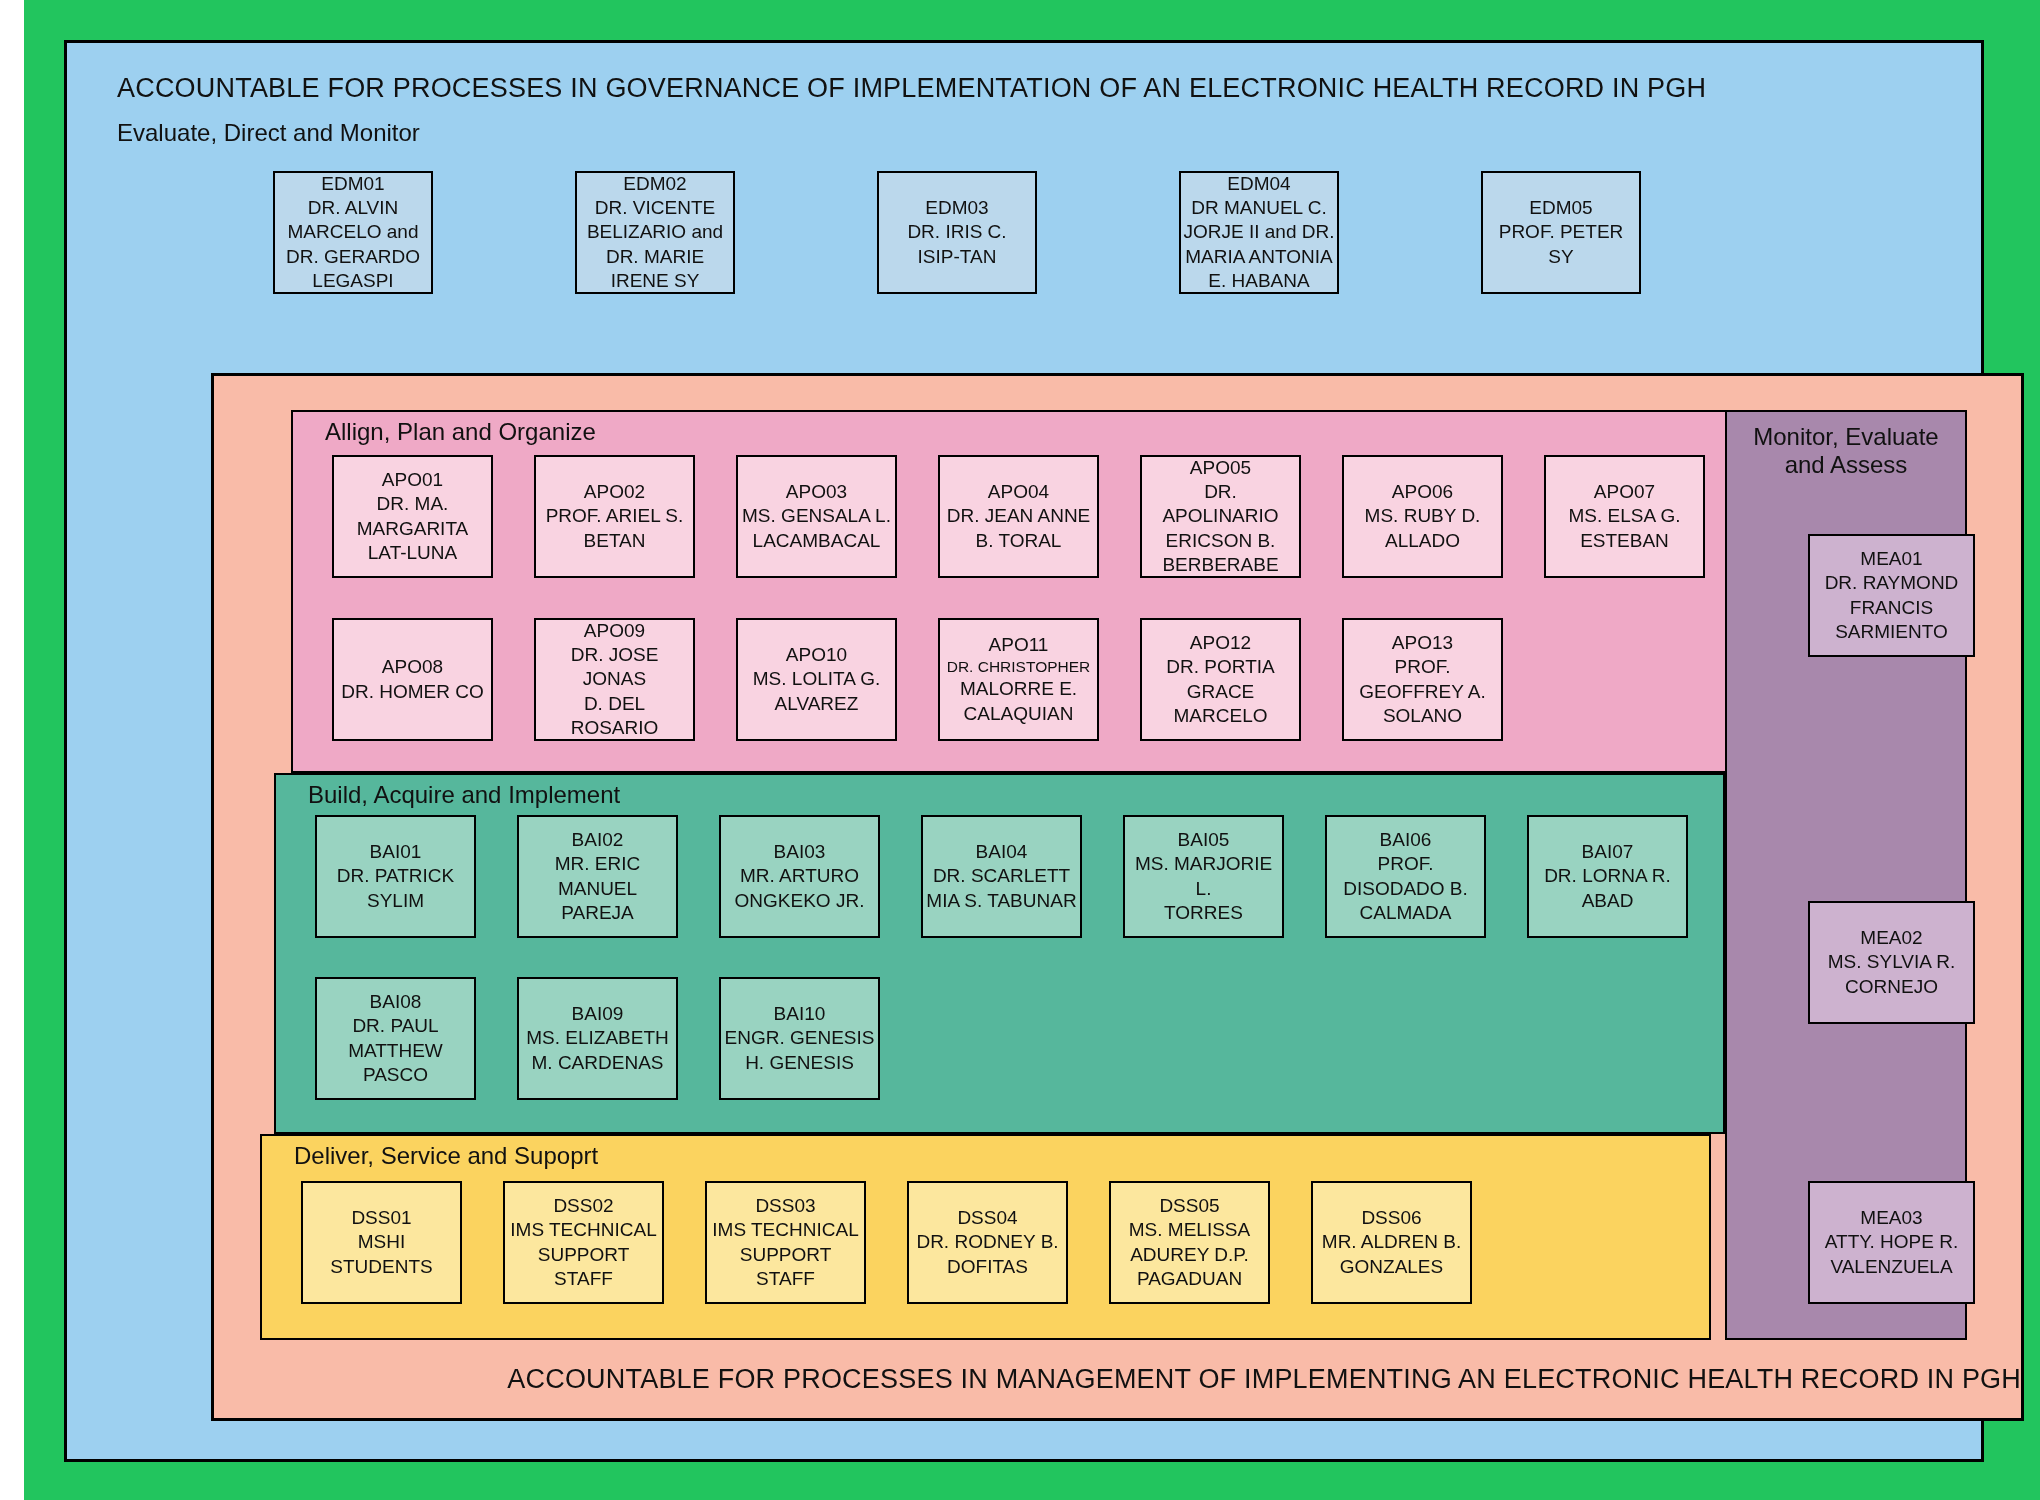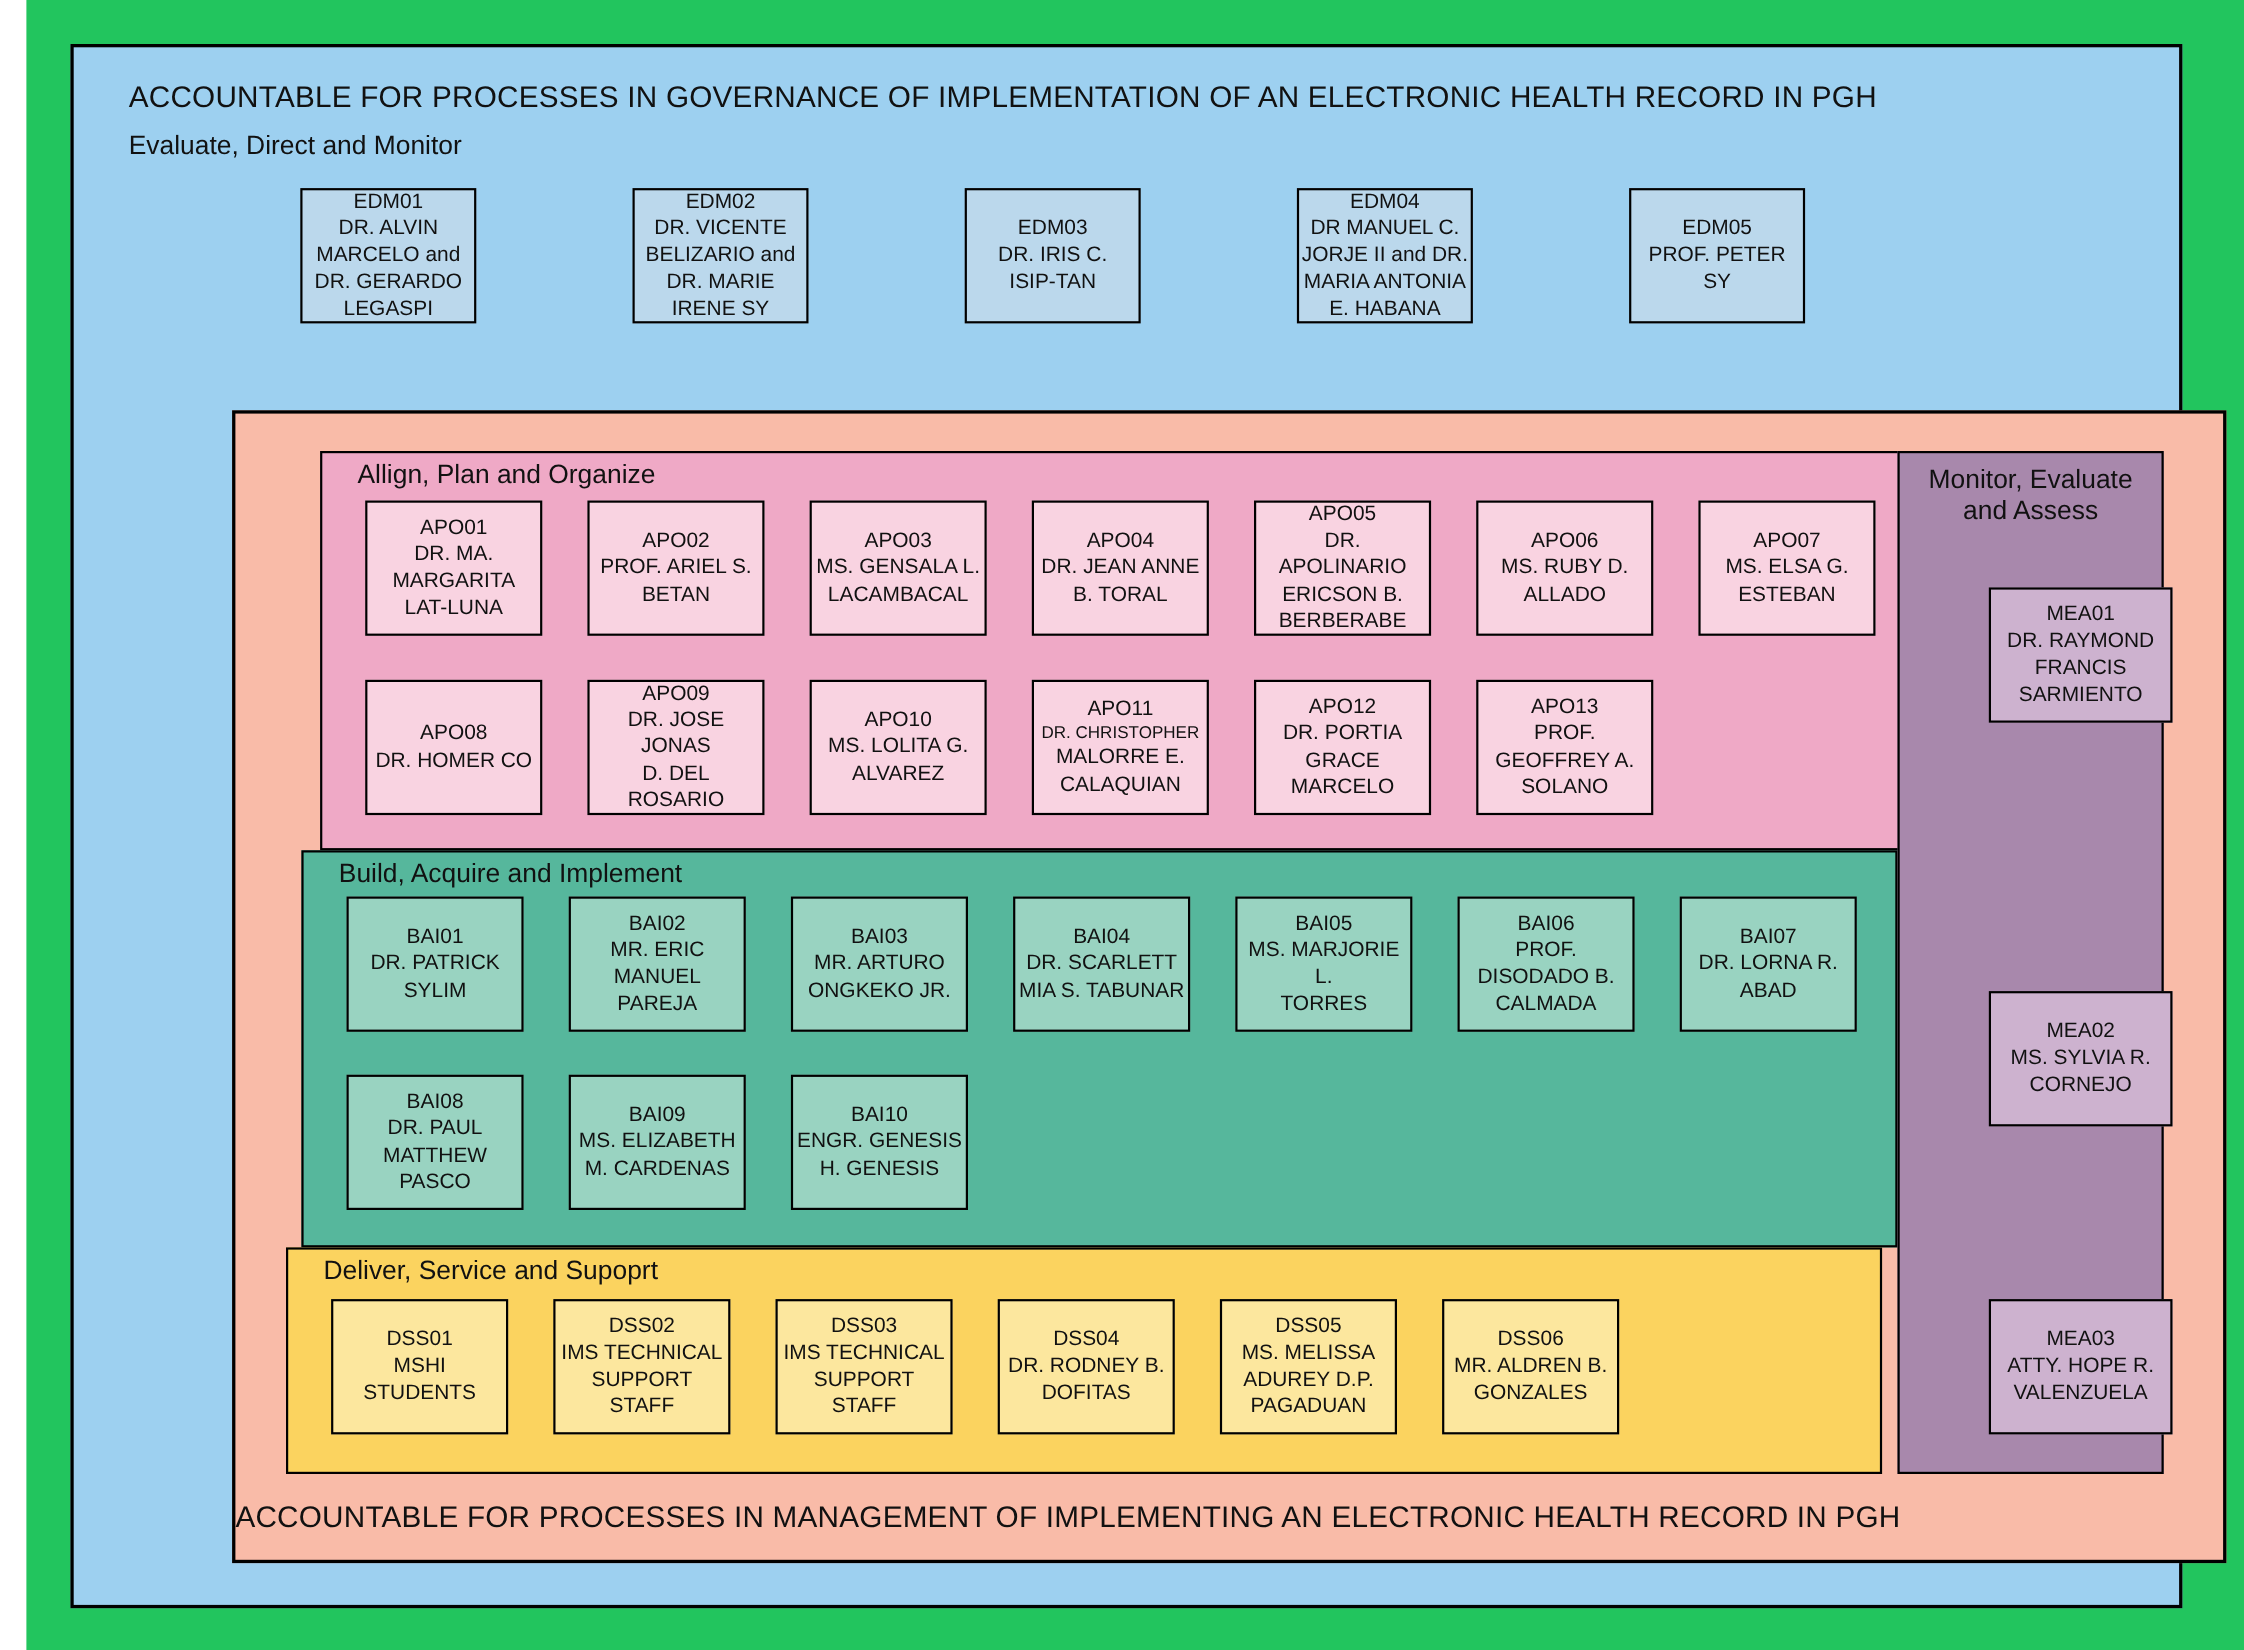--- a/index.html
+++ b/index.html
@@ -49,21 +49,21 @@
   #sec-mea .sec-label{
     left:0;width:100%;text-align:center;white-space:normal;padding:0 26px;box-sizing:border-box;top:11px;
   }
   .row{position:absolute;left:39px;display:flex;gap:41px;}
   #sec-apo .r1{top:43px;}   #sec-apo .r2{top:206px;}
   #sec-bai .r1{top:40px;}   #sec-bai .r2{top:202px;}
   #sec-dss .r1{top:45px;}
   #sec-mea .row{left:37px;padding-left:44px;}
   #sec-mea .m1{top:122px;} #sec-mea .m2{top:489px;} #sec-mea .m3{top:769px;}
   .footer-title{
-    position:absolute;left:0;top:988px;width:100%;text-align:left;font-size:27px;letter-spacing:.2px;
+    position:absolute;left:0;top:988px;width:100%;text-align:right;font-size:27px;letter-spacing:.2px;
   }
 </style>
 </head>
 <body>
 
 <div id="canvas">
   <div id="outer-rect">
     <div class="page-title">ACCOUNTABLE FOR PROCESSES IN GOVERNANCE OF IMPLEMENTATION OF AN ELECTRONIC HEALTH RECORD IN PGH</div>
     <div class="page-subtitle">Evaluate, Direct and Monitor</div>
 

